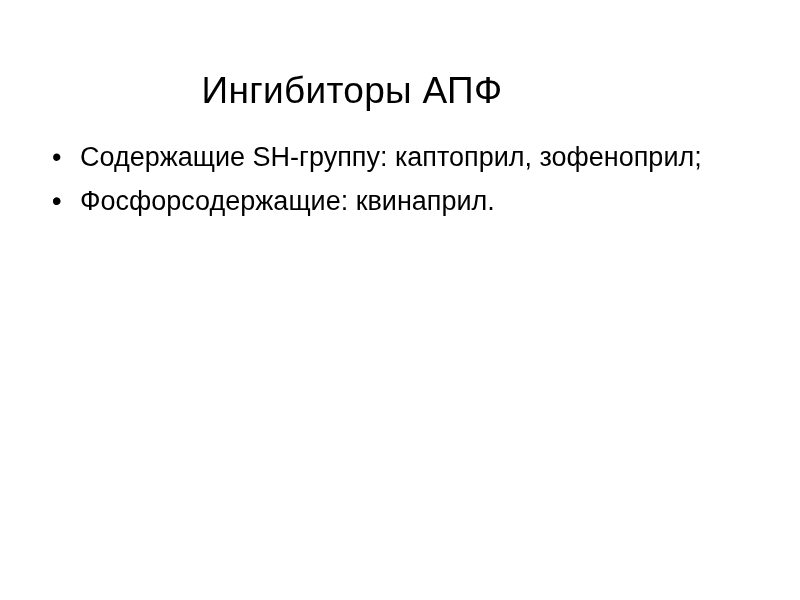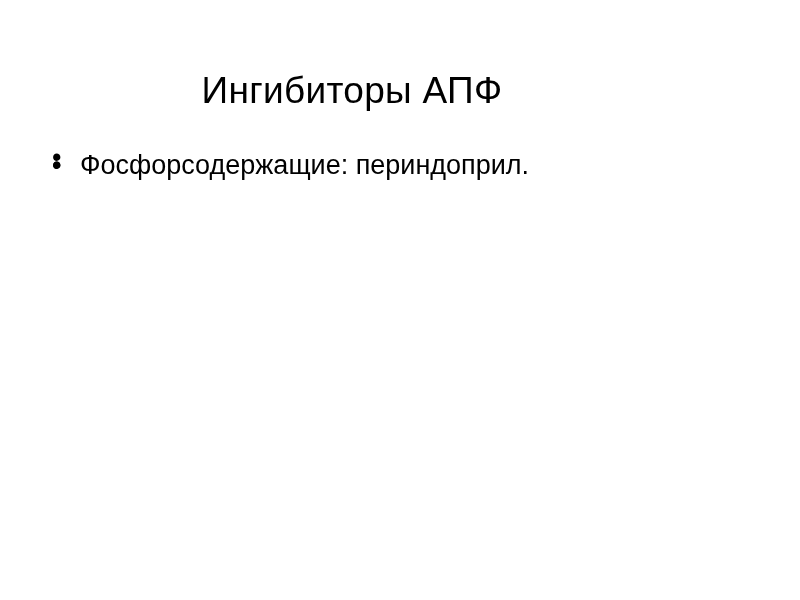--- a/index.html
+++ b/index.html
@@ -59,23 +59,24 @@
 </head>
 <body>
 
 <div class="slide">
 
   <h1 class="slide-title">Ингибиторы АПФ</h1>
 
   <ul class="bullet-list">
     <li class="bullet-item">
       <span class="dot">•</span>
+      <span>Содержащие SH-группу: каптоприл, зофеноприл;</span>
     </li>
     <li class="bullet-item">
       <span class="dot">•</span>
     </li>
     <li class="bullet-item">
       <span class="dot">•</span>
-      <span>Фосфорсодержащие: периндоприл.</span>
+      <span>Фосфорсодержащие: квинаприл.</span>
     </li>
   </ul>
 
 </div>
 
 </body></html>

